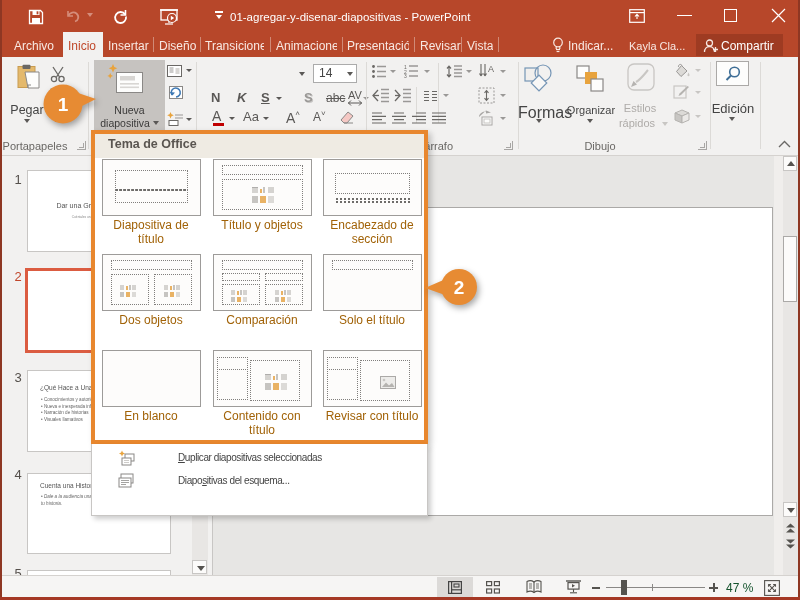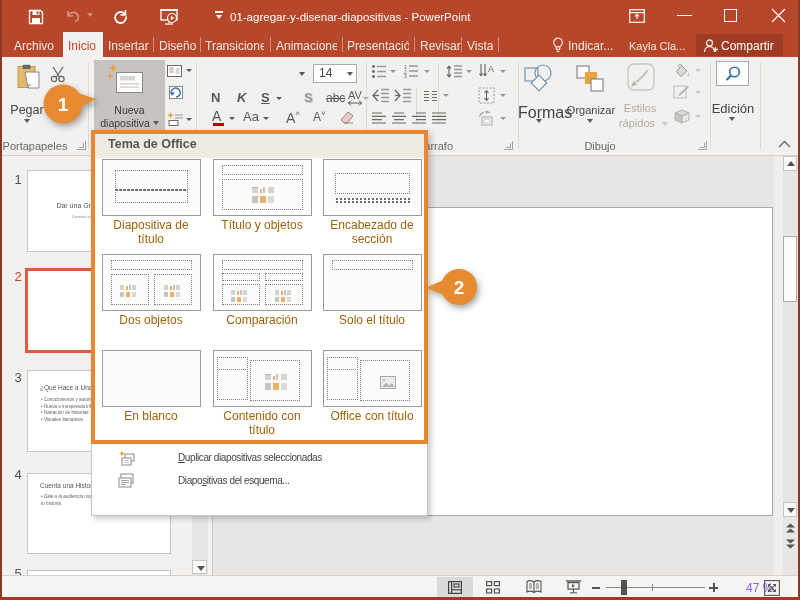--- a/index.html
+++ b/index.html
@@ -440,21 +440,21 @@
       <path d="M6 4 L9 5.8 L6 7.6 z" fill="#55534F"></path>
       <line x1="7.5" y1="9.1" x2="7.5" y2="12" stroke="#55534F" stroke-width="1.1"></line>
       <line x1="4" y1="12.8" x2="11" y2="12.8" stroke="#55534F" stroke-width="1.1"></line>
     </svg>
     <div class="abs" style="left:592px;top:10.5px;width:8px;height:2px;background:#55534F"></div>
     <div class="abs" style="left:606px;top:11px;width:99px;height:1px;background:#8A8886"></div>
     <div class="abs" style="left:652px;top:8px;width:1px;height:7px;background:#8A8886"></div>
     <div class="abs" style="left:621px;top:4px;width:6px;height:15px;background:#55534F"></div>
     <div class="abs" style="left:709px;top:10.5px;width:9px;height:2px;background:#55534F"></div>
     <div class="abs" style="left:712.5px;top:7px;width:2px;height:9px;background:#55534F"></div>
-    <div class="abs" style="left:746px;top:5px;font-size:12px;color:#8b5cf6">47 %</div>
+    <div class="abs" style="left:726px;top:5px;font-size:12px;color:#14532d">47 %</div>
 
     <svg class="abs" style="left:764px;top:4px" width="16" height="16" viewBox="0 0 16 16">
       <rect x="0.6" y="0.6" width="14.8" height="14.8" fill="none" stroke="#55534F" stroke-width="1.1"></rect>
       <g transform="rotate(45 8 8)">
       <path d="M8 3 L8 13 M3 8 L13 8" stroke="#55534F" stroke-width="1.1"></path>
       <path d="M8 3 L6.3 4.7 M8 3 L9.7 4.7 M8 13 L6.3 11.3 M8 13 L9.7 11.3 M3 8 L4.7 6.3 M3 8 L4.7 9.7 M13 8 L11.3 6.3 M13 8 L11.3 9.7" stroke="#55534F" stroke-width="1"></path>
       </g>
     </svg>
   </div>
   <div id="dropdown">
@@ -515,21 +515,21 @@
       <div class="lbox" style="left:228px;top:216px">
         <div class="dash" style="left:3px;top:6px;width:31px;height:43px"></div>
         <div class="dash" style="left:3px;top:6px;width:31px;height:13px"></div>
         <div class="dash" style="left:36px;top:9px;width:50px;height:41px"></div>
         <svg class="abs" style="left:56px;top:25px" width="16" height="13" viewBox="0 0 16 13">
           <rect x="0.5" y="0.5" width="15" height="12" fill="#EDECEA" stroke="#ABA9A7"></rect>
           <circle cx="4" cy="4" r="1.3" fill="#C8C6C3"></circle>
           <path d="M2 11 L6 6.5 L9 9.5 L12 7 L14.5 11 z" fill="#B5B3B0"></path>
         </svg>
       </div>
-      <div class="llabel" style="left:222px;top:276px">Office con título</div>
+      <div class="llabel" style="left:222px;top:276px">Revisar con título</div>
     </div>
     <div id="ddmenu">
       <div class="mitem" style="top:26px">
         <svg class="abs" style="left:25px;top:3px" width="18" height="17" viewBox="0 0 18 17">
           <rect x="4" y="1" width="12" height="9" fill="#fff" stroke="#8A8886"></rect>
           <rect x="2" y="5" width="12" height="9" fill="#fff" stroke="#8A8886"></rect>
           <path d="M4 7.5 h8 M4 9.5 h8 M4 11.5 h5" stroke="#9A9896" stroke-width="0.9"></path>
         </svg>
         <span>Diapo<u>s</u>itivas del esquema...</span>
       </div>

